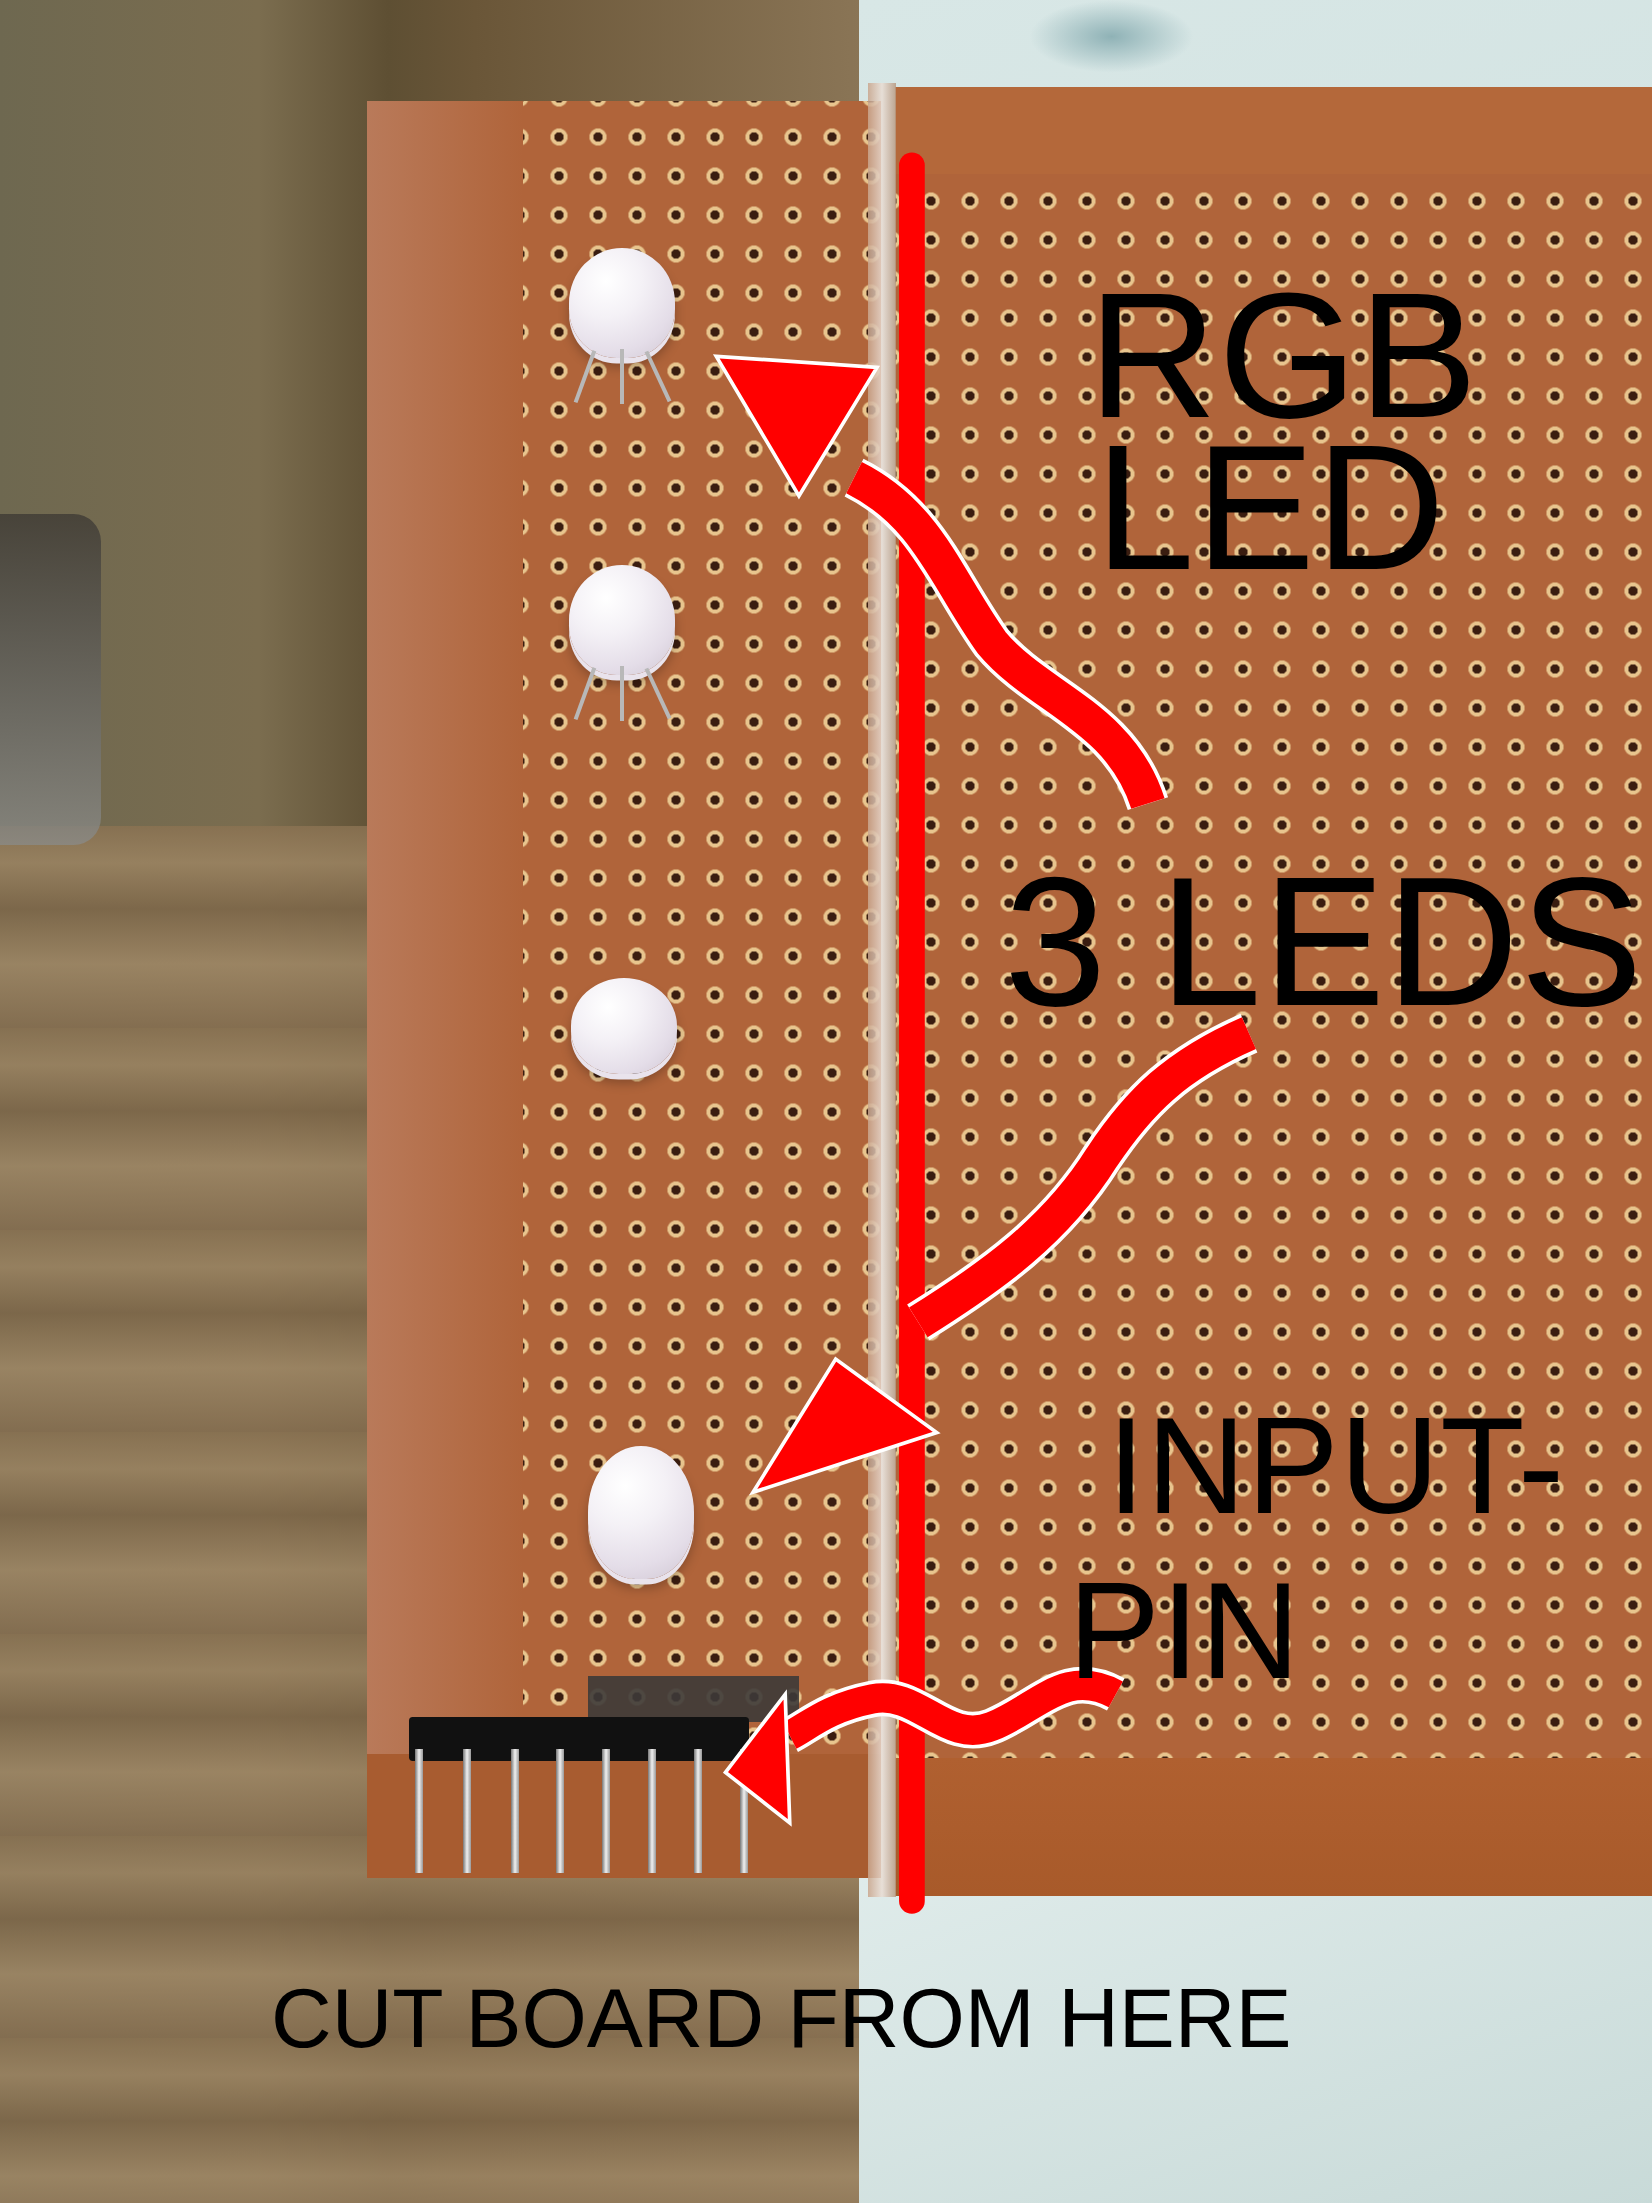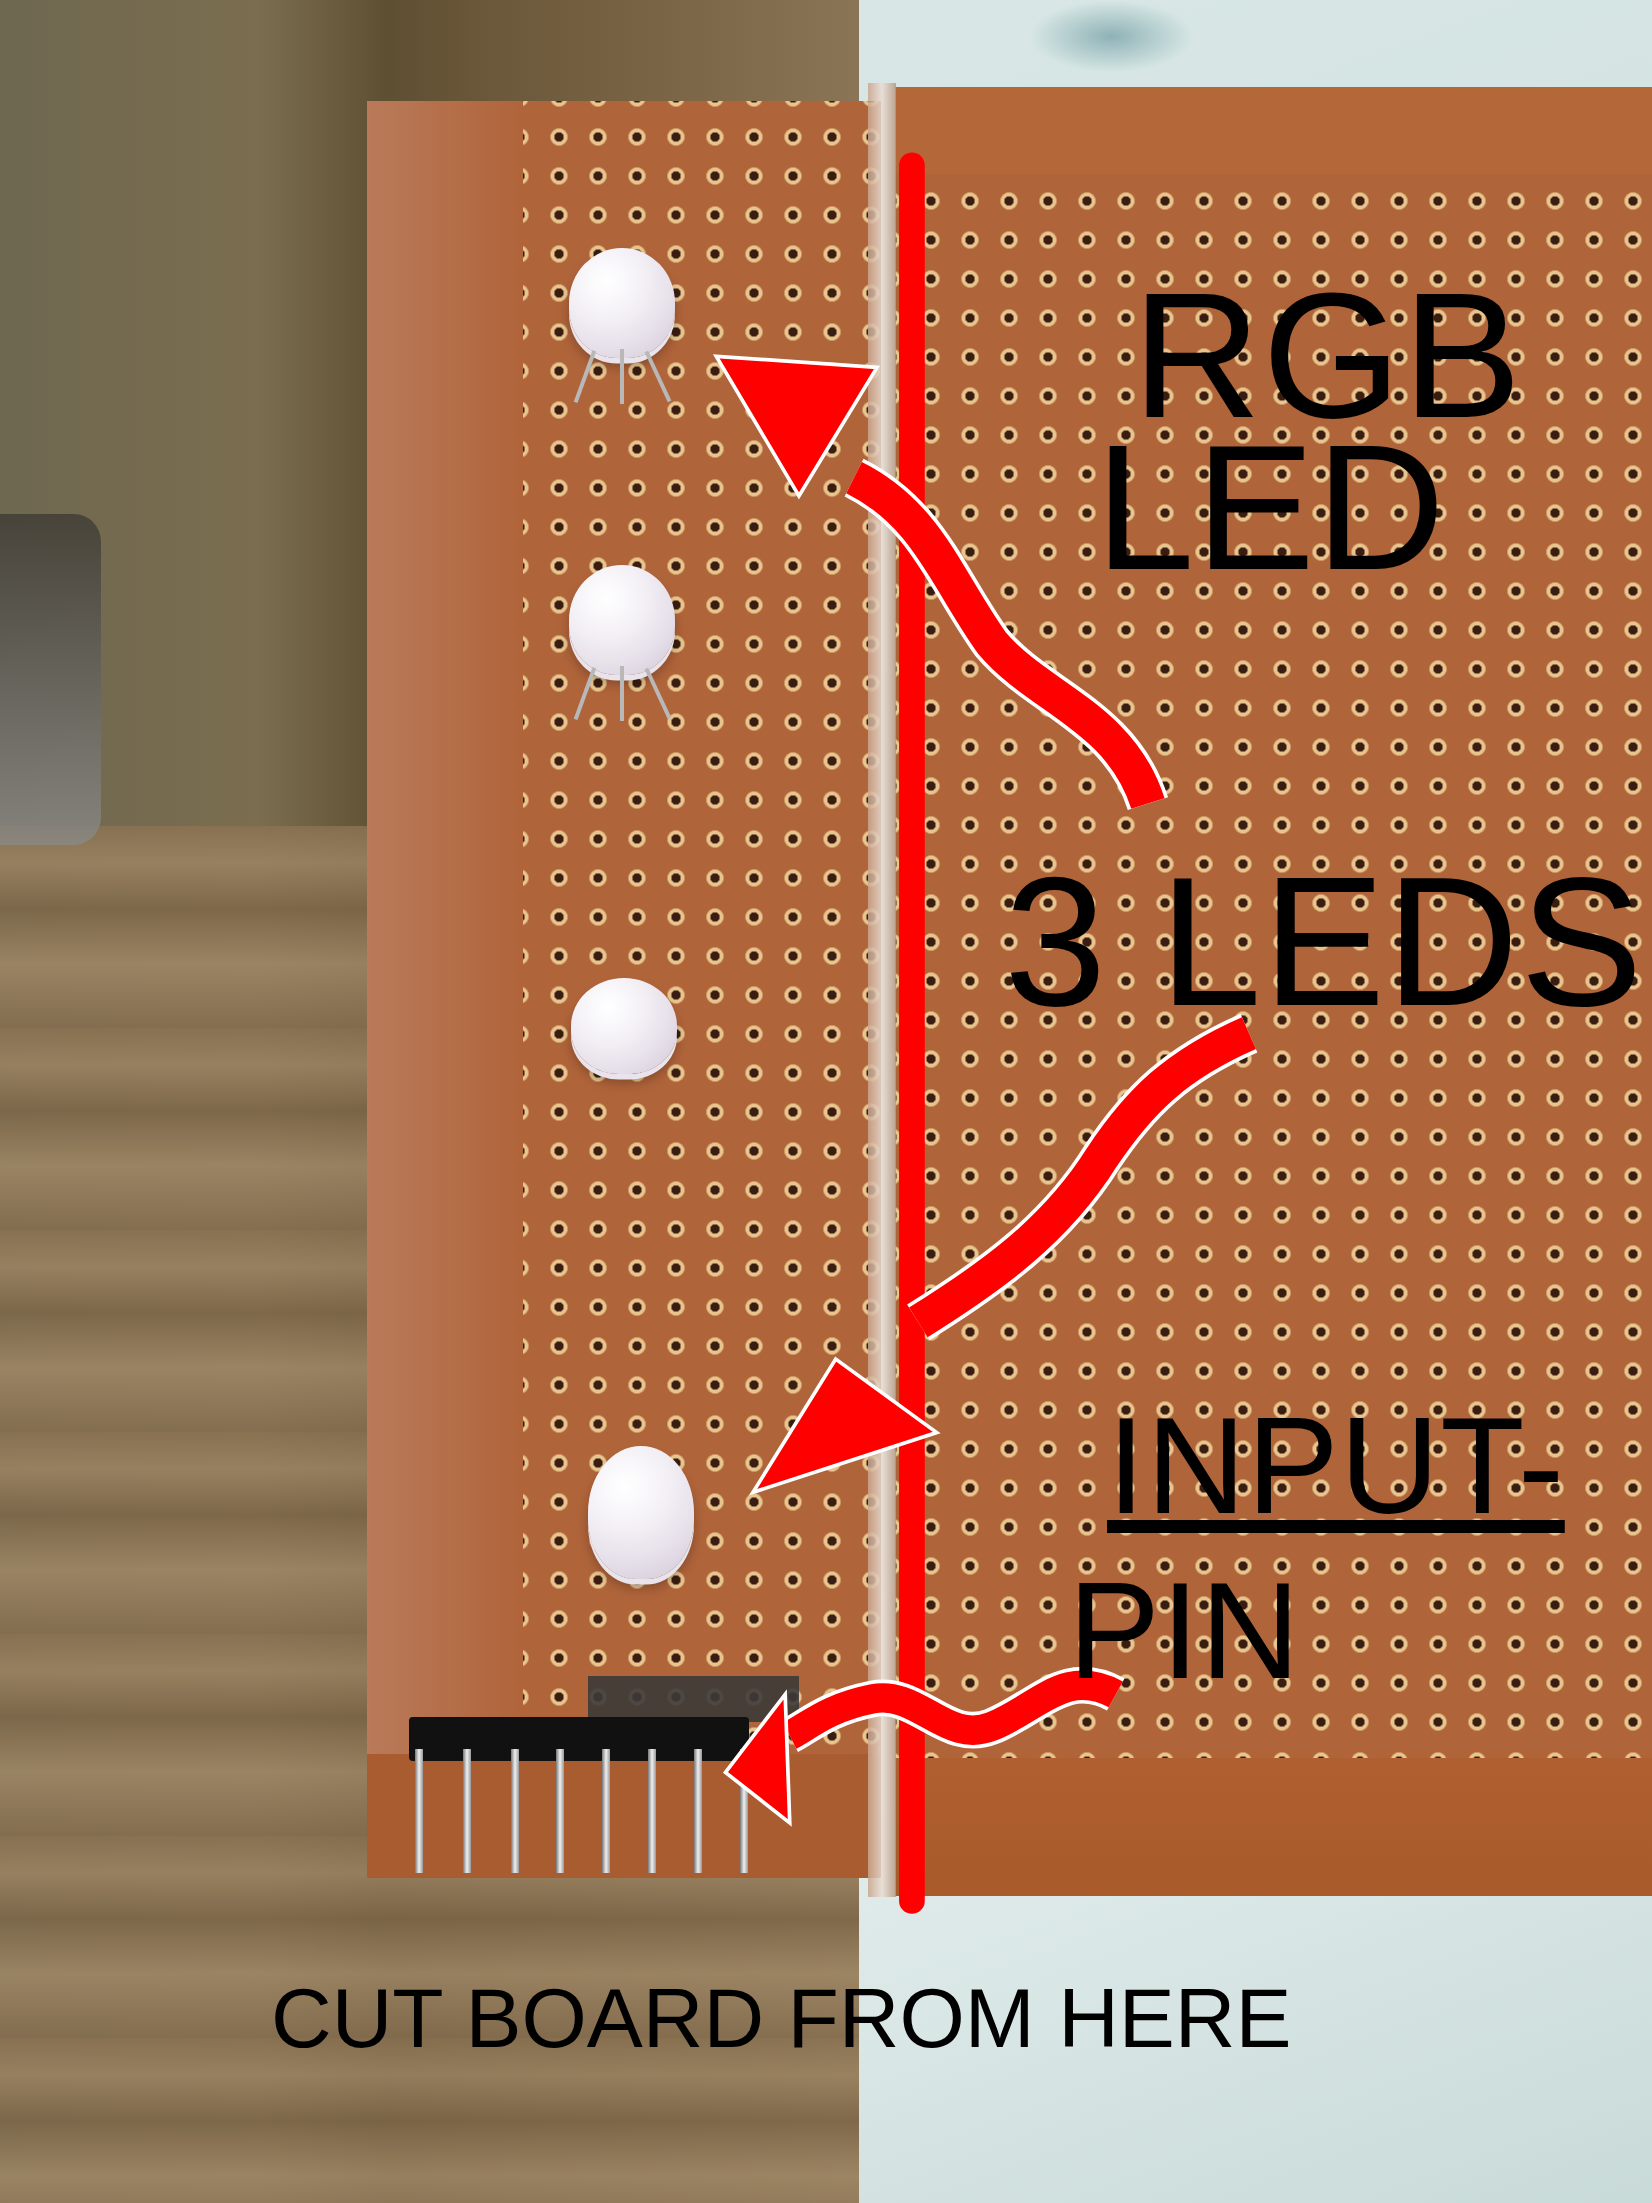--- a/index.html
+++ b/index.html
@@ -27,24 +27,24 @@
   .led { position:absolute; width:106px; height:110px; border-radius:50% 50% 45% 45%;
     background: radial-gradient(circle at 35% 30%, #ffffff 0%, #f4f1f6 35%, #e4dde8 70%, #cfc6d2 100%);
     box-shadow: 0 5.5px 0 #e9e3ec, 0 9.2px 11px rgba(0,0,0,.25); }
   .led .lead { position:absolute; width:3.7px; background:#b8b8b8; top:101px; height:55px; }
 
   .header { position:absolute; left:409px; top:1717px; width:340px; height:44px; background:#111; border-radius:3.7px; }
   .header-shadow { position:absolute; left:588px; top:1676px; width:211px; height:46px; background:#3d3a39; opacity:.9; }
   .pin { position:absolute; top:1749px; width:8.3px; height:124px; background:linear-gradient(90deg,#777,#f0f0f0,#999); }
 
   .label { position:absolute; color:#000; font-family:"Liberation Sans", sans-serif; line-height:1; letter-spacing:0.9px; white-space:nowrap; }
-  .lbl-rgb { left:1132px; top:266px; font-size:179px;text-align:right; }
+  .lbl-rgb { left:1088px; top:266px; font-size:179px;text-align:right; }
   .lbl-led { left:1073px; top:418px; font-size:179px;margin-left:22px; }
   .lbl-4leds { left:1004px; top:849px; font-size:184px; }
-  .lbl-input { left:1107px; top:1396px; font-size:138px;text-decoration:underline; }
+  .lbl-input { left:1107px; top:1396px; font-size:138px; }
   .lbl-pin { left:1068px; top:1561px; font-size:138px; }
   .lbl-cut { position:absolute; left:271px; top:1970px; font-size:84px; color:#000000; letter-spacing:0px; white-space:nowrap; }
 
   svg.overlay { position:absolute; left:0; top:0; width:1653px; height:2204px; pointer-events:none; }
 </style>
 </head>
 <body>
 
 <div class="bg-left"></div>
 <div class="bg-left-wood"></div>

